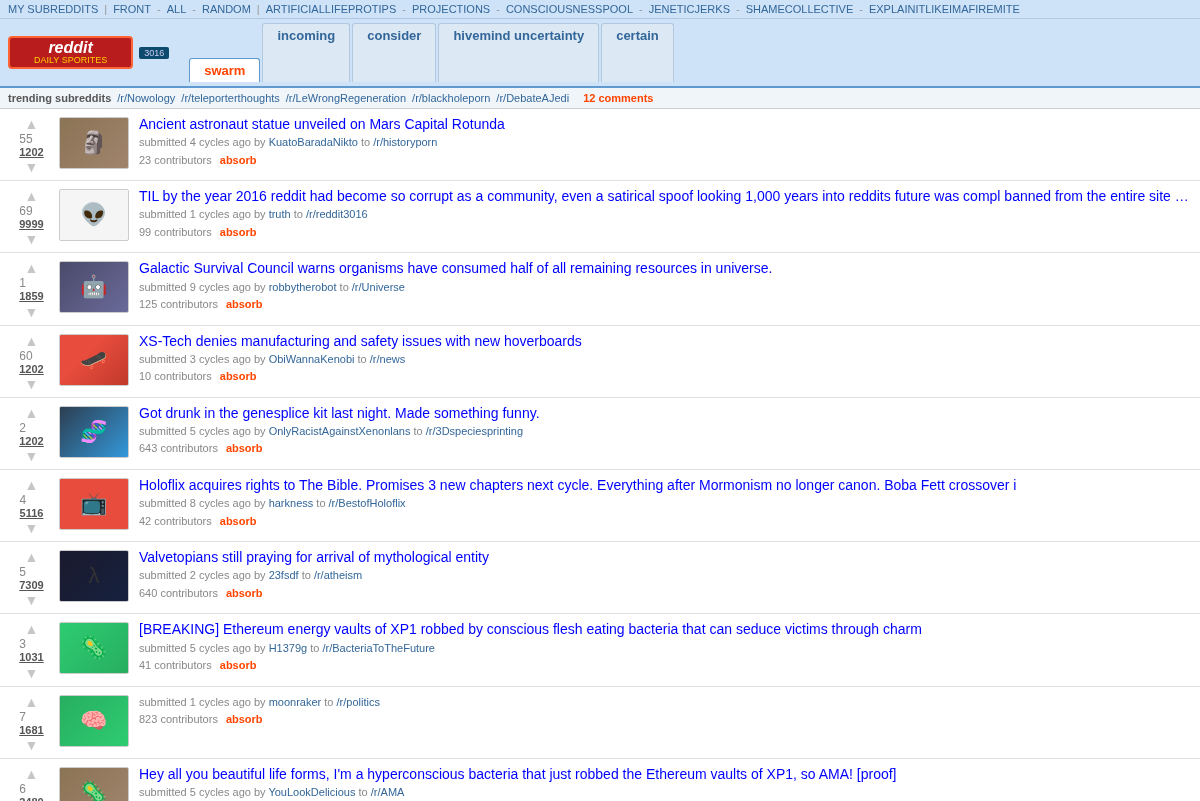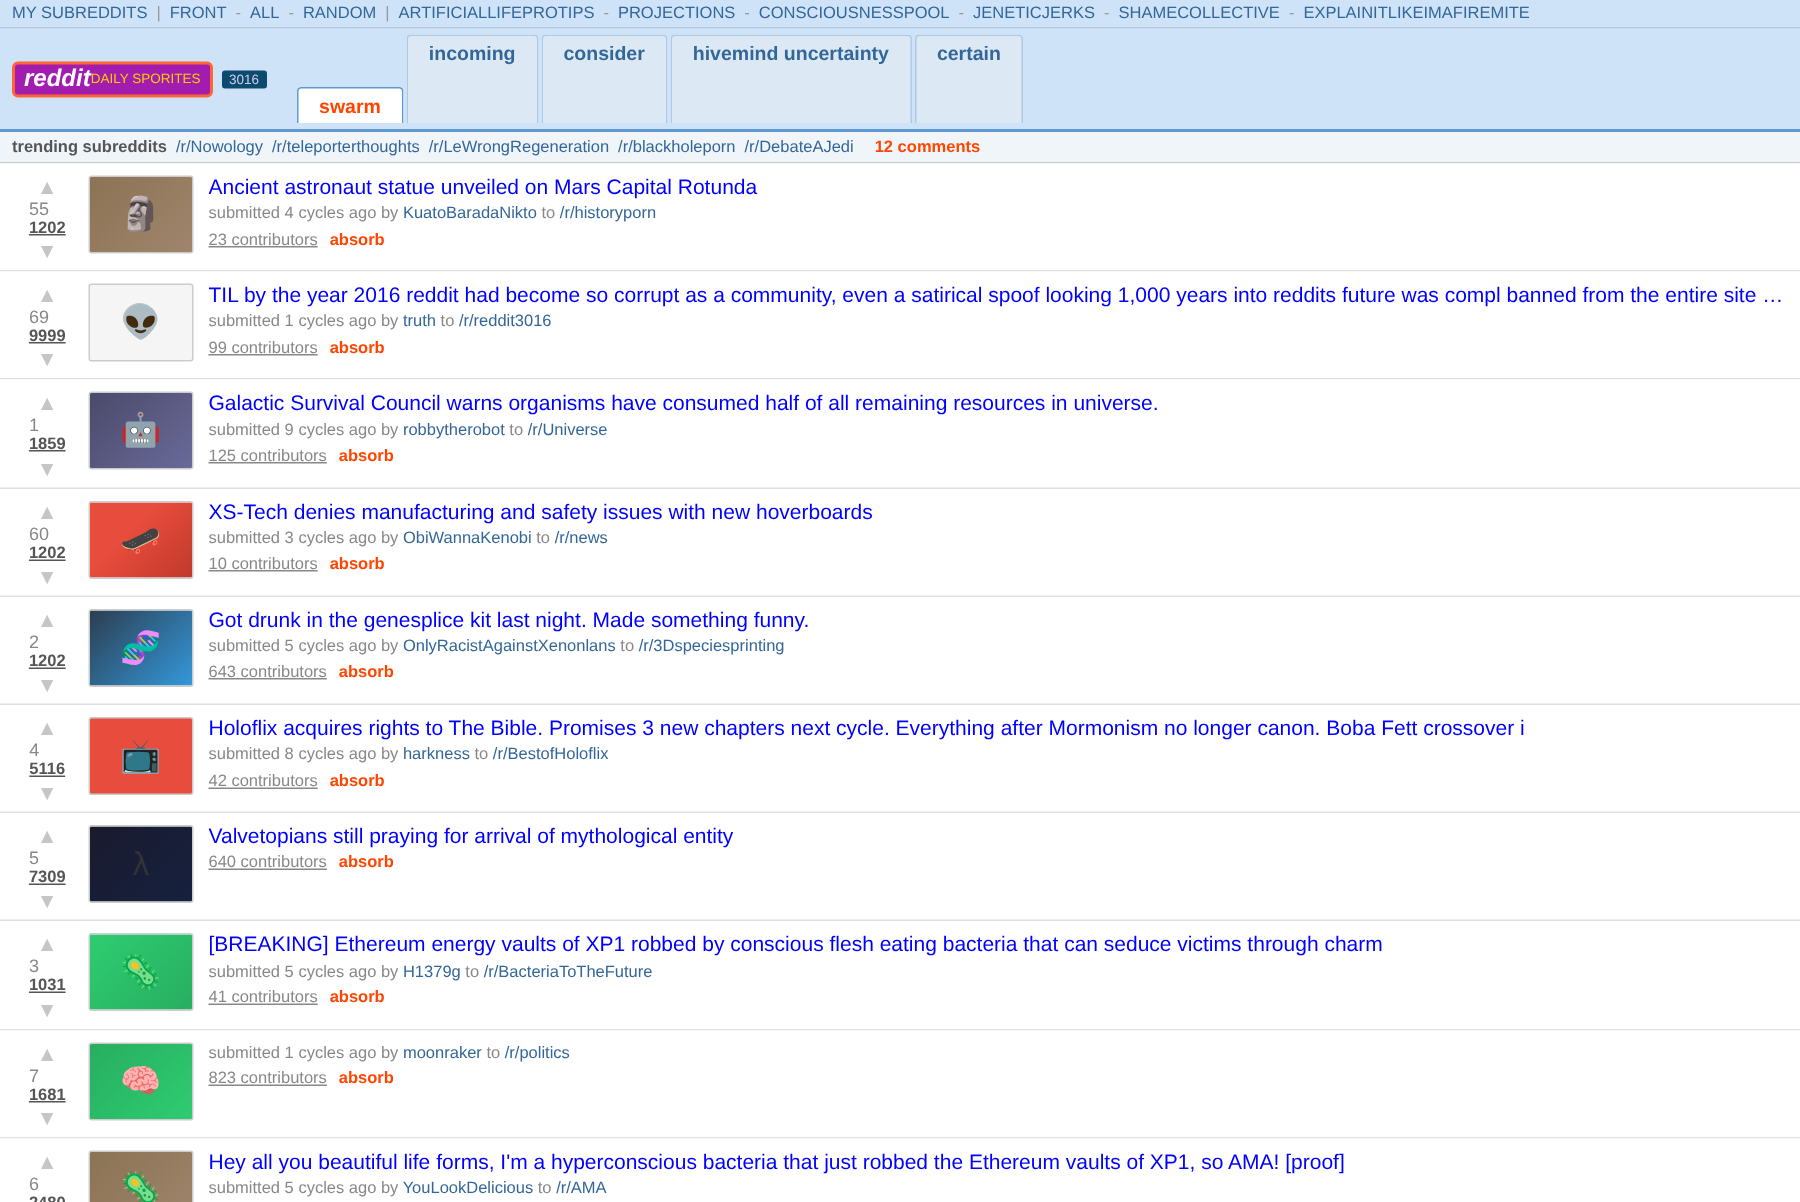--- a/index.html
+++ b/index.html
@@ -26,26 +26,26 @@
       padding: 4px 8px;
       border-bottom: 2px solid #5f99cf;
     }
     #logo-area {
       display: flex;
       align-items: center;
       gap: 6px;
       margin-right: 20px;
     }
     #logo-box {
-      background: #a21caf;
+      background: #b91c1c;
       border: 2px solid #ff6534;
       border-radius: 4px;
-      padding: 2px 6px;
-      display: flex;
-      flex-direction: row;
+      padding: 2px 24px;
+      display: flex;
+      flex-direction: column;
       align-items: center;
       line-height: 1;
     }
     #logo-reddit {
       color: white;
       font-weight: bold;
       font-size: 16px;
       font-style: italic;
     }
     #logo-sub {
@@ -191,21 +191,21 @@
     }
     .post-meta a { color: #336699; text-decoration: none; }
     .post-actions {
       margin-top: 3px;
       font-size: 11px;
       color: #888;
       display: flex;
       gap: 8px;
       align-items: center;
     }
-    .contributors { color: #888; text-decoration: underline; }
+    .contributors { color: #888; }
     .absorb-btn {
       color: #ff4500;
       cursor: pointer;
       font-weight: bold;
       text-decoration: none;
     }
 
     
     .thumb-1 { background: linear-gradient(135deg, #8B7355 0%, #A0856C 100%); }
     .thumb-2 { background: #f5f5f5; }
@@ -429,20 +429,23 @@
       </div>
       <span class="vote-down">▼</span>
     </div>
     <div class="thumbnail-area">
       <div class="thumbnail thumb-7">
         <span style="font-size:22px">λ</span>
       </div>
     </div>
     <div class="post-content">
       <a href="#" class="post-title">Valvetopians still praying for arrival of mythological entity</a>
+      <div class="post-meta">
+        submitted 2 cycles ago by <a href="#">23fsdf</a> to <a href="#">/r/atheism</a>
+      </div>
       <div class="post-actions">
         <span class="contributors">640 contributors</span>
         <a href="#" class="absorb-btn">absorb</a>
       </div>
     </div>
   </div>
     <div class="post-row">
     <div class="vote-area">
       <span class="vote-up">▲</span>
       <div>

